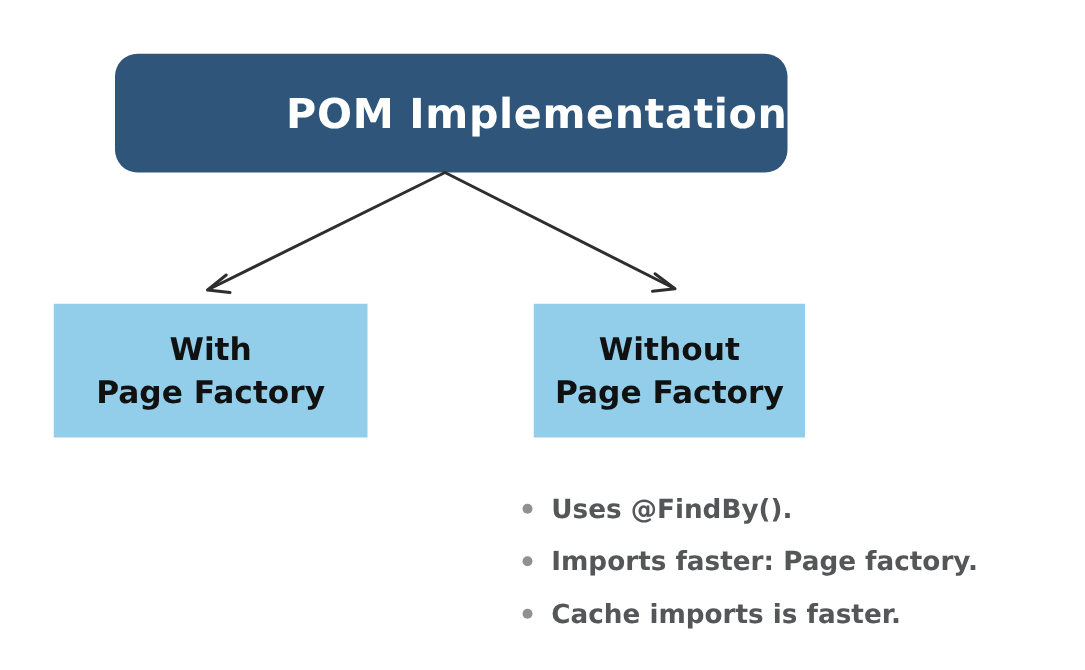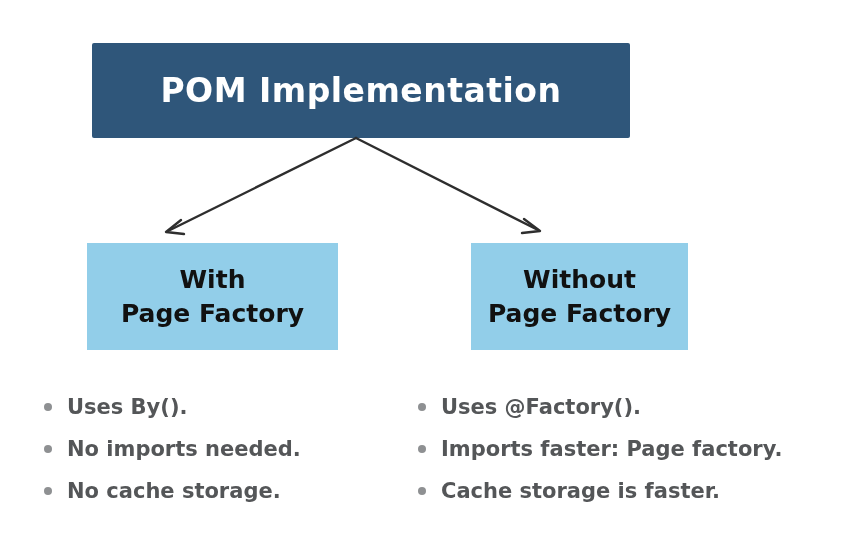--- a/index.html
+++ b/index.html
@@ -24,24 +24,24 @@
     background: var(--background);
     overflow: hidden;
   }
   .root-box {
     position: absolute;
     left: 92px;
     top: 43px;
     width: 538px;
     height: 95px;
     background: var(--root-bg);
-    border-radius: 2px;
+    border-radius: 18px;
     display: flex;
     align-items: center;
-    justify-content: center;
+    justify-content: flex-end;
   }
   .root-box .title {
     color: var(--root-text);
     font-size: 33px;
     font-weight: 700;
     letter-spacing: 0.5px;
     white-space: nowrap;
   }
   .arrows {
     position: absolute;
@@ -61,21 +61,20 @@
   .branch-box {
     position: absolute;
     top: 243px;
     height: 107px;
     background: var(--branch-bg);
     display: flex;
     flex-direction: column;
     align-items: center;
     justify-content: center;
     text-align: center;
-    margin-left: 44px;
   }
   .branch-box.left  { left: 43px;  width: 251px; }
   .branch-box.right { left: 427px; width: 217px; }
   .branch-box .line {
     color: var(--branch-text);
     font-size: 25px;
     font-weight: 700;
     line-height: 1.35;
     white-space: nowrap;
   }
@@ -129,43 +128,29 @@
   <div class="branch-box left">
     <span class="line">With</span>
     <span class="line">Page Factory</span>
   </div>
 
   <div class="branch-box right">
     <span class="line">Without</span>
     <span class="line">Page Factory</span>
   </div>
 
-  <ul class="bullet-list left">
-    <li class="bullet-item">
-      <span class="dot"></span>
-      <span class="text">Uses By().</span>
-    </li>
-    <li class="bullet-item">
-      <span class="dot"></span>
-      <span class="text">No imports needed.</span>
-    </li>
-    <li class="bullet-item">
-      <span class="dot"></span>
-      <span class="text">No cache storage.</span>
-    </li>
-  </ul>
 
   <ul class="bullet-list right">
     <li class="bullet-item">
       <span class="dot"></span>
-      <span class="text">Uses @Factory().</span>
+      <span class="text">Uses @FindBy().</span>
     </li>
     <li class="bullet-item">
       <span class="dot"></span>
       <span class="text">Imports faster: Page factory.</span>
     </li>
     <li class="bullet-item">
       <span class="dot"></span>
-      <span class="text">Cache storage is faster.</span>
+      <span class="text">Cache imports is faster.</span>
     </li>
   </ul>
 
 </div>
 
 </body></html>

